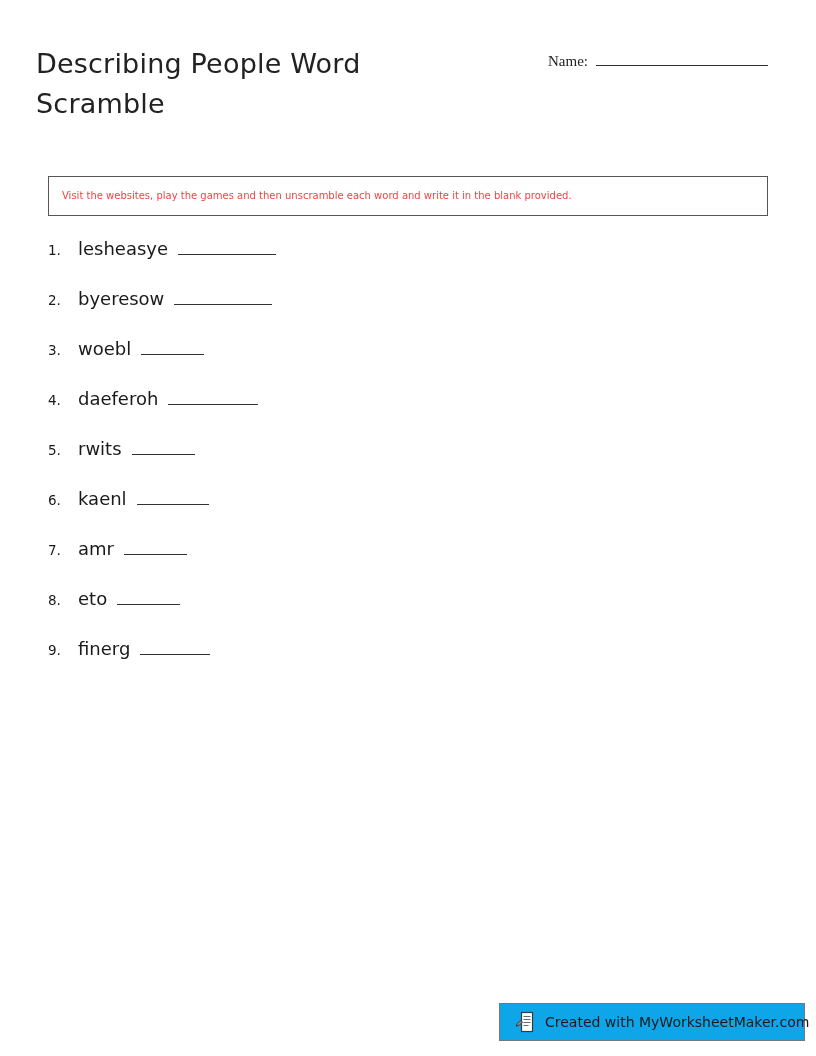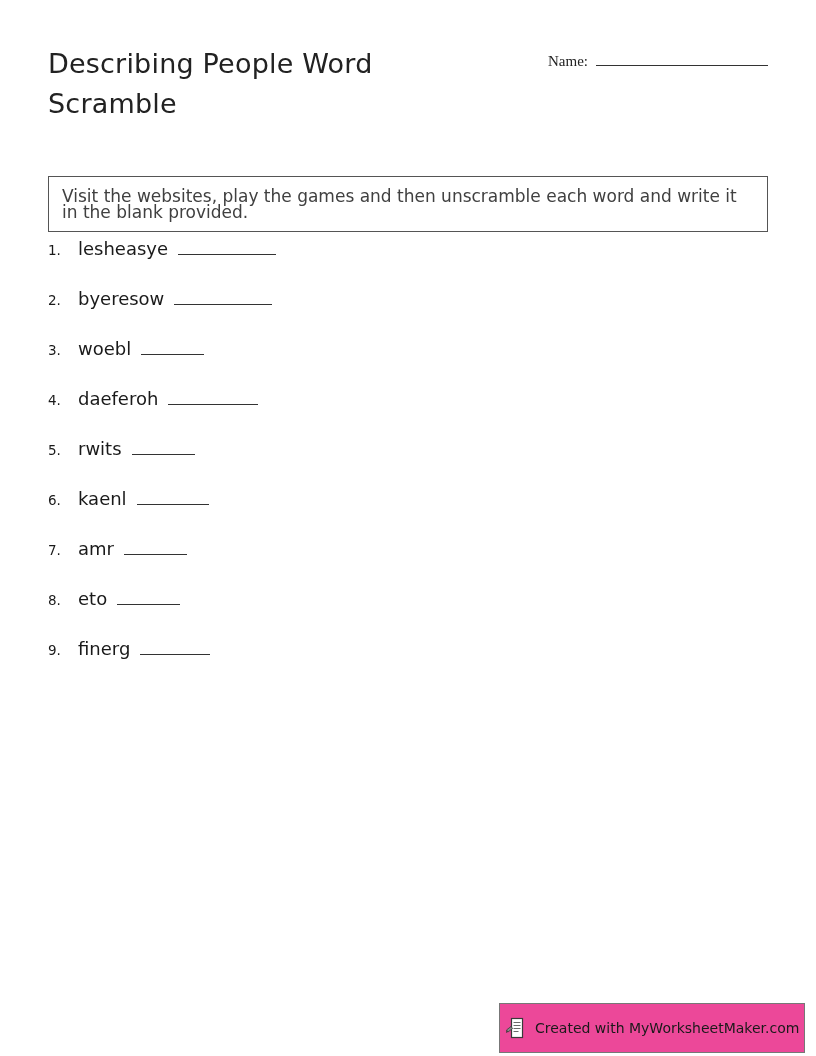--- a/index.html
+++ b/index.html
@@ -19,21 +19,21 @@
     position: relative;
     width: 816px;
     height: 1056px;
     box-sizing: border-box;
   }
 
   
   .header {
     position: absolute;
     top: 44px;
-    left: 48px;
+    left: 36px;
     right: 48px;
     height: 90px;
   }
   .title {
     position: absolute;
     top: 0;
     left: 0;
     width: 430px;
     font-size: 27px;
     line-height: 40px;
@@ -69,23 +69,23 @@
 
   
   .instruction-box {
     position: absolute;
     top: 176px;
     left: 48px;
     width: 720px;
     box-sizing: border-box;
     border: 1px solid #555555;
     padding: 11px 13px;
-    font-size: 17px;
+    font-size: 10px;
     line-height: 16px;
-    color: #404040;
+    color: #ef4444;
   }
 
   
   .list {
     position: absolute;
     top: 238px;
     left: 48px;
     width: 720px;
   }
   .item {
@@ -110,27 +110,27 @@
     height: 13px;
     margin-left: 10px;
   }
 
   
   .footer-badge {
     position: absolute;
     left: 499px;
     top: 1003px;
     width: 306px;
-    height: 50px;
+    height: 38px;
     box-sizing: border-box;
     border: 1px solid #777777;
-    background: #ec4899;
+    background: #0ea5e9;
     display: flex;
     align-items: center;
-    padding-left: 6px;
+    padding-left: 16px;
   }
   .footer-icon {
     width: 20px;
     height: 22px;
     flex: none;
     margin-right: 9px;
     position: relative;
   }
   .footer-text {
     font-size: 14px;

